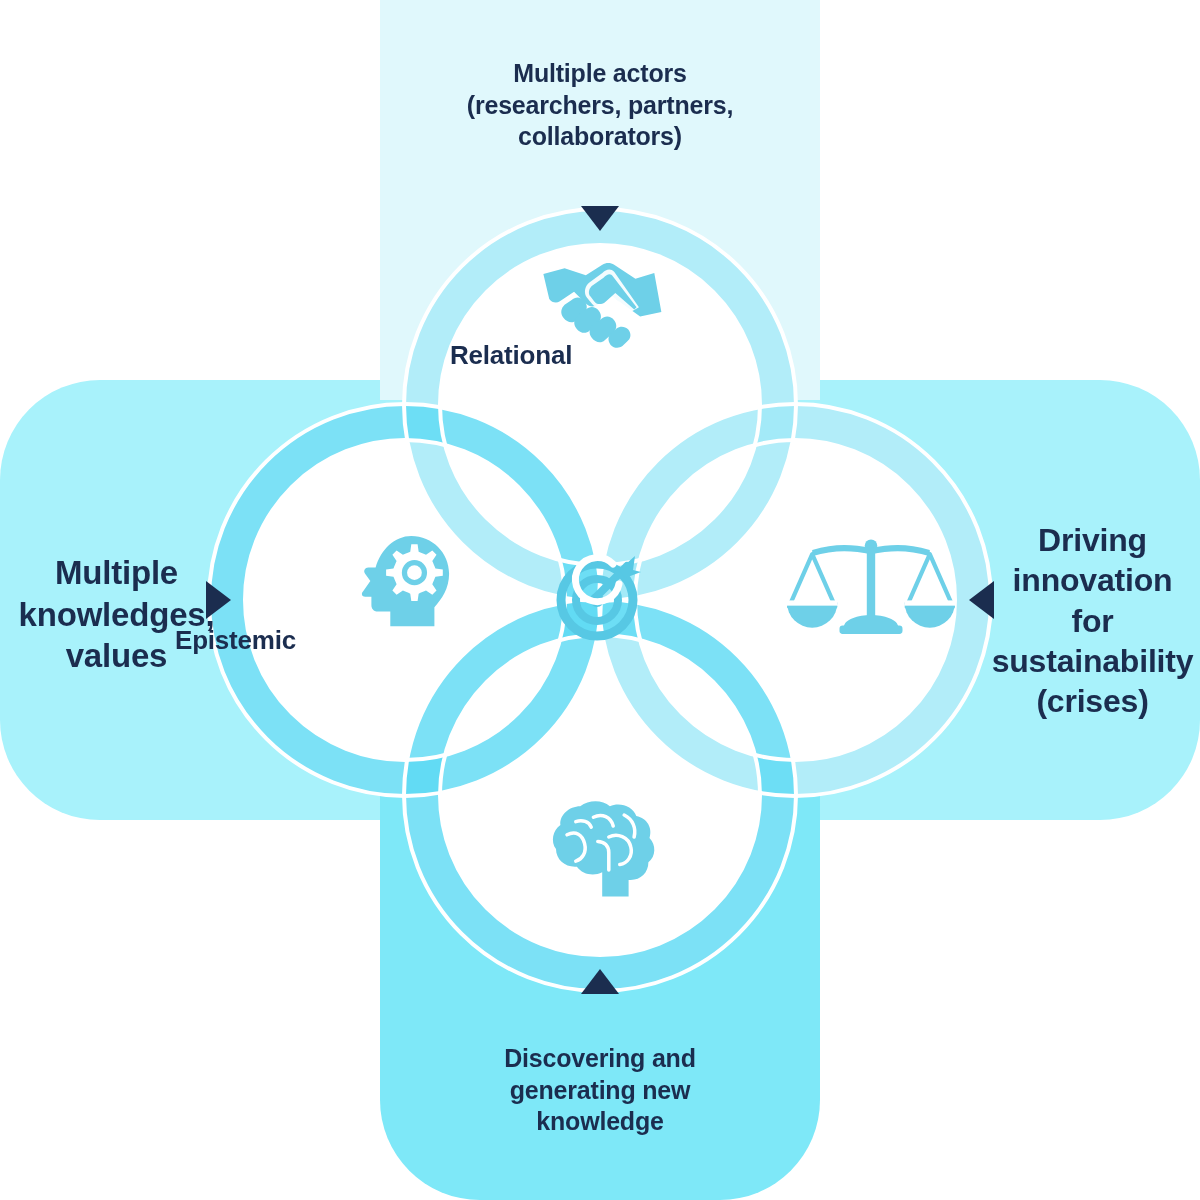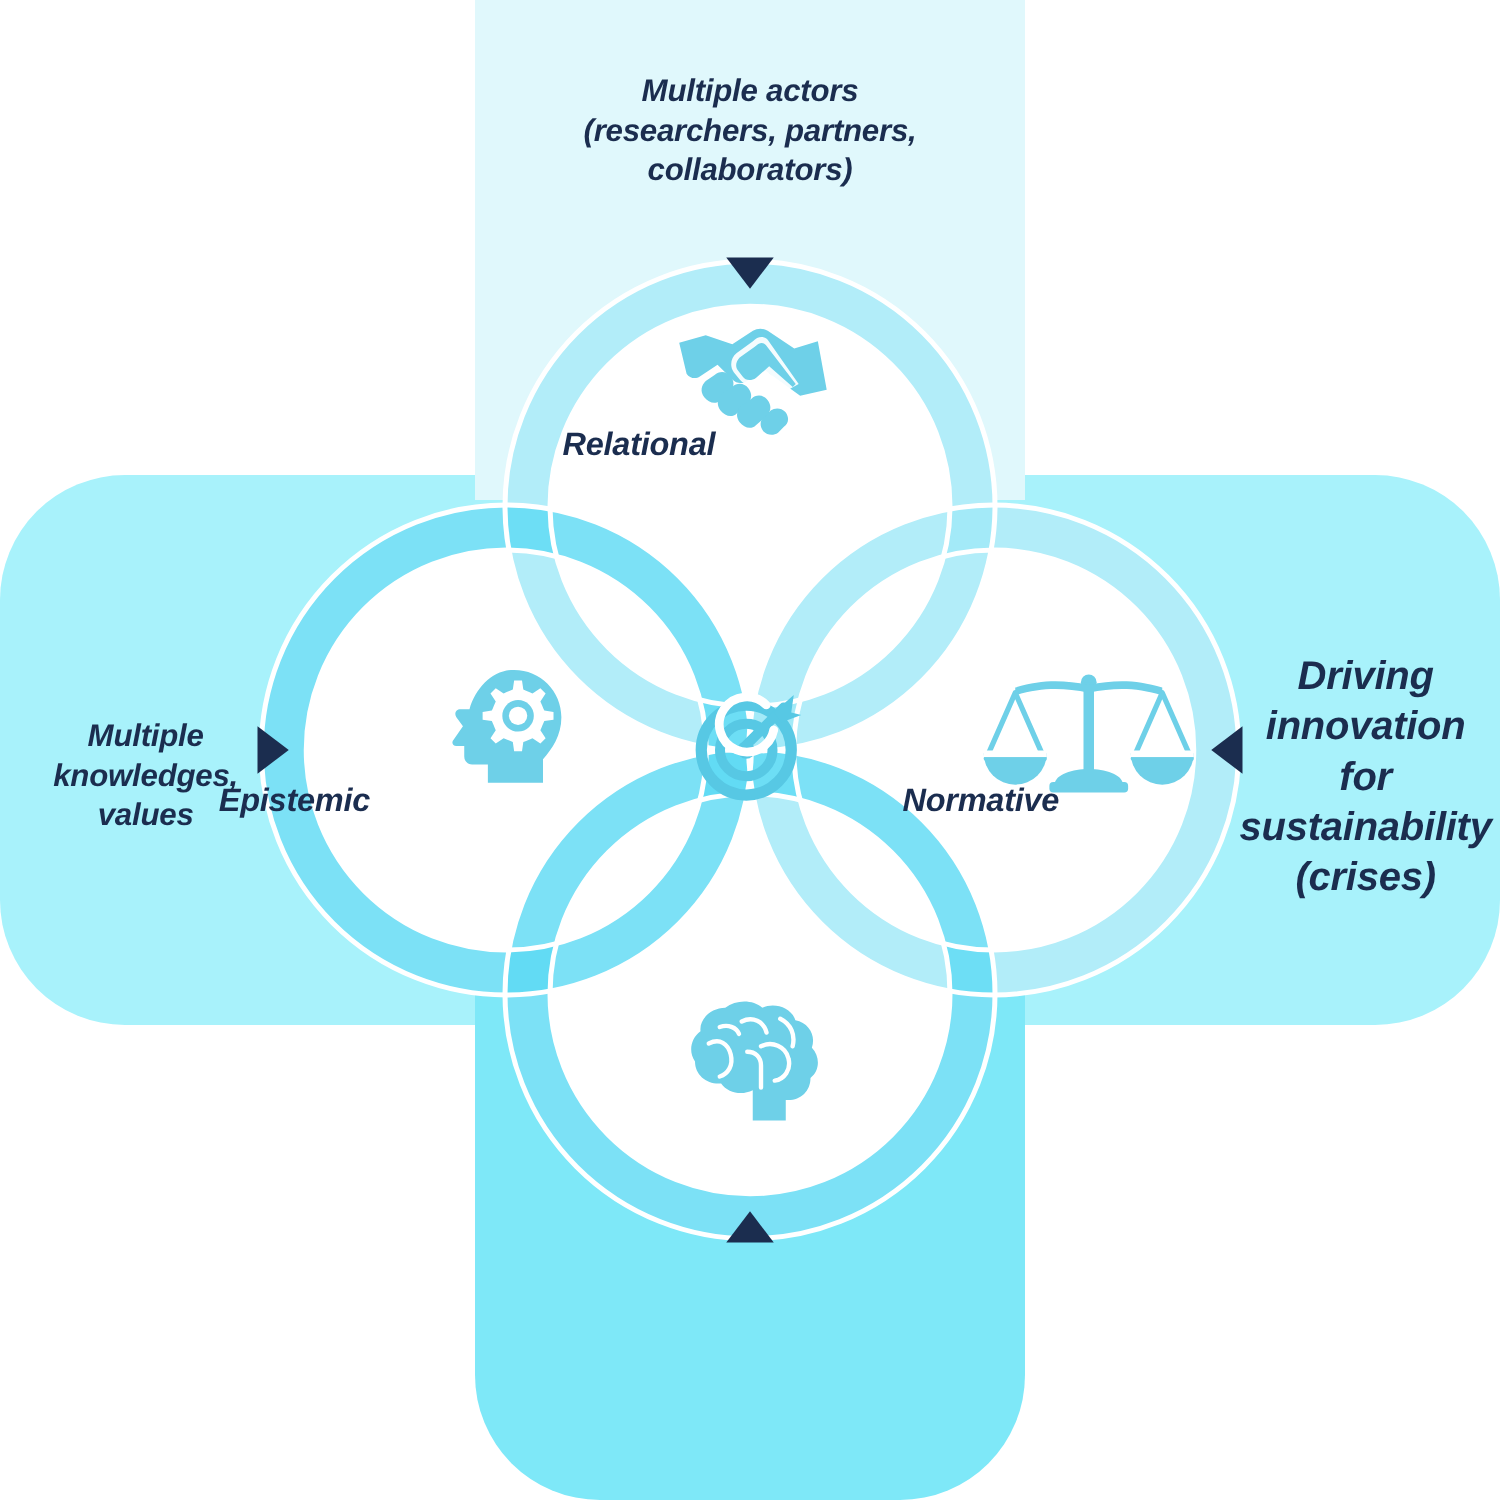--- a/index.html
+++ b/index.html
@@ -11,21 +11,20 @@
     width: 1200px;
     height: 1200px;
     font-family: "Liberation Sans", sans-serif;
     overflow: hidden;
   }
   #stage {
     position: relative;
     width: 1200px;
     height: 872px;
     background: #ffffff;
-    font-style: italic;
   }
   #diagram {
     position: absolute;
     top: 0;
     left: 0;
     width: 1200px;
     height: 1200px;
     display: block;
   }
   .panel-text {
@@ -38,23 +37,23 @@
     white-space: pre-line;
   }
   #panel-text-top {
     left: 400px;
     top: 58px;
     width: 400px;
     font-size: 25px;
   }
   #panel-text-left {
     left: 14px;
-    top: 574px;
+    top: 552px;
     width: 205px;
-    font-size: 25px;
+    font-size: 33px;
   }
   #panel-text-right {
     left: 990px;
     top: 520px;
     width: 205px;
     font-size: 32px;
   }
   #panel-text-bottom {
     left: 400px;
     top: 1043px;
@@ -209,18 +208,20 @@
 (researchers, partners,
 collaborators)</div>
   <div class="panel-text" id="panel-text-left">Multiple
 knowledges,
 values</div>
   <div class="panel-text" id="panel-text-right">Driving
 innovation
 for
 sustainability
 (crises)</div>
+  <div class="panel-text" id="panel-text-bottom">Discovering and
+generating new
+knowledge</div>
 
   <div class="node-label" id="label-relational">Relational</div>
   <div class="node-label" id="label-epistemic">Epistemic</div>
-  <div class="node-label" id="label-normative">Normative</div>
 
 </div>
 
 </body></html>

